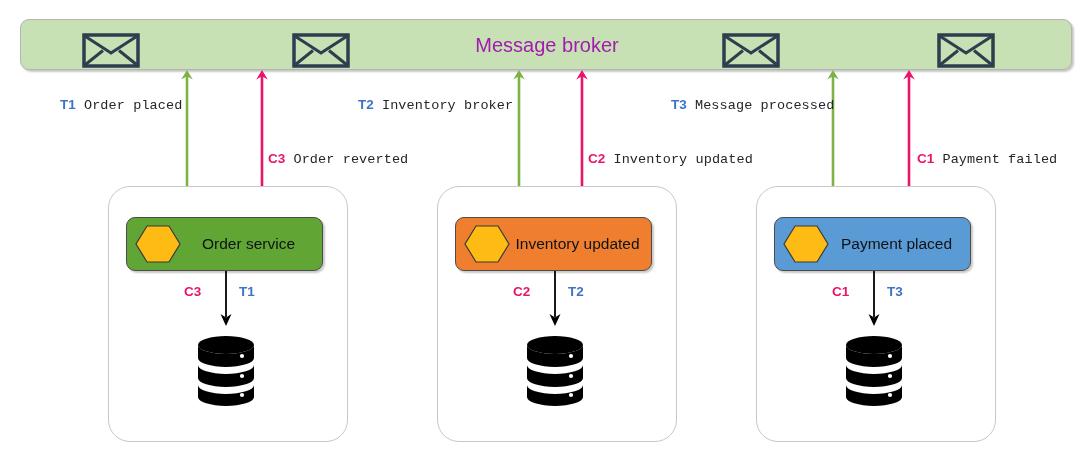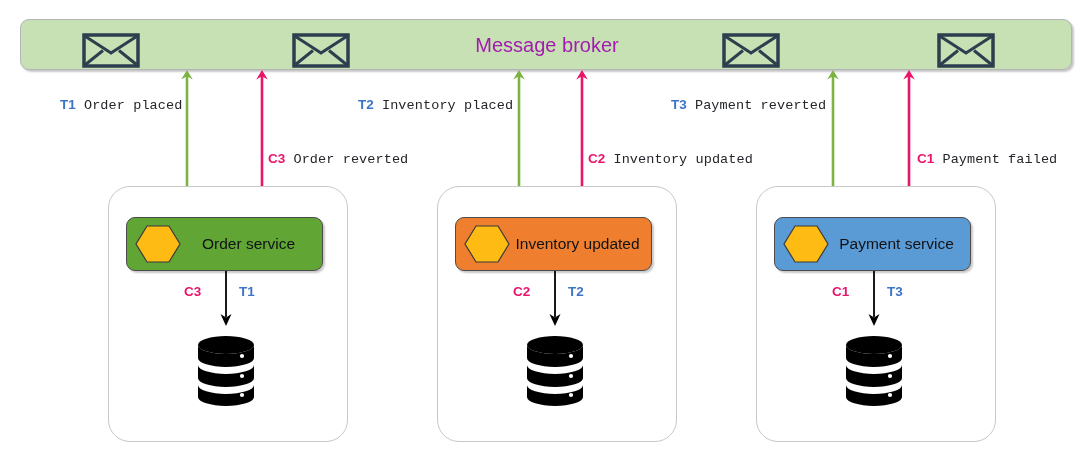--- a/index.html
+++ b/index.html
@@ -205,35 +205,35 @@
           <path d="M8 0 L2.2 9.5 L8 6.2 L13.8 9.5 Z" fill="#e8156b"></path>
         </svg>
       </div>
       <div class="flow-label" style="left: 268px; top: 151px;"><span class="tag c">C3</span><span> Order reverted</span></div>
       <div class="up-arrow" style="left: 511px; top: 70px; height: 116px;">
         <svg width="16" height="116" viewBox="0 0 16 116">
           <line x1="8" y1="116" x2="8" y2="3" stroke="#7cb342" stroke-width="2.6"></line>
           <path d="M8 0 L2.2 9.5 L8 6.2 L13.8 9.5 Z" fill="#7cb342"></path>
         </svg>
       </div>
-      <div class="flow-label" style="left: 358px; top: 97px;"><span class="tag t">T2</span><span> Inventory placed</span></div>
+      <div class="flow-label" style="left: 358px; top: 97px;"><span class="tag t">T2</span><span> Inventory broker</span></div>
       <div class="up-arrow" style="left: 574px; top: 70px; height: 116px;">
         <svg width="16" height="116" viewBox="0 0 16 116">
           <line x1="8" y1="116" x2="8" y2="3" stroke="#e8156b" stroke-width="2.6"></line>
           <path d="M8 0 L2.2 9.5 L8 6.2 L13.8 9.5 Z" fill="#e8156b"></path>
         </svg>
       </div>
       <div class="flow-label" style="left: 588px; top: 151px;"><span class="tag c">C2</span><span> Inventory updated</span></div>
       <div class="up-arrow" style="left: 825px; top: 70px; height: 116px;">
         <svg width="16" height="116" viewBox="0 0 16 116">
           <line x1="8" y1="116" x2="8" y2="3" stroke="#7cb342" stroke-width="2.6"></line>
           <path d="M8 0 L2.2 9.5 L8 6.2 L13.8 9.5 Z" fill="#7cb342"></path>
         </svg>
       </div>
-      <div class="flow-label" style="left: 671px; top: 97px;"><span class="tag t">T3</span><span> Payment reverted</span></div>
+      <div class="flow-label" style="left: 671px; top: 97px;"><span class="tag t">T3</span><span> Message processed</span></div>
       <div class="up-arrow" style="left: 901px; top: 70px; height: 116px;">
         <svg width="16" height="116" viewBox="0 0 16 116">
           <line x1="8" y1="116" x2="8" y2="3" stroke="#e8156b" stroke-width="2.6"></line>
           <path d="M8 0 L2.2 9.5 L8 6.2 L13.8 9.5 Z" fill="#e8156b"></path>
         </svg>
       </div>
       <div class="flow-label" style="left: 917px; top: 151px;"><span class="tag c">C1</span><span> Payment failed</span></div>
     </div>
 
   <div id="services-host">
@@ -299,21 +299,21 @@
           </svg>
         </div>
       </div>
       <div class="svc-card" style="left: 756px; top: 186px;">
         <div class="svc-chip" style="background: rgb(91, 155, 213);">
           <span class="hex">
             <svg width="46" height="40" viewBox="0 0 46 40">
               <polygon points="12,2 34,2 45,20 34,38 12,38 1,20" fill="#fdbb13" stroke="#3a3a3a" stroke-width="1.2"></polygon>
             </svg>
           </span>
-          <span class="svc-name">Payment service</span>
+          <span class="svc-name">Payment placed</span>
         </div>
         <div class="down-arrow">
           <svg width="14" height="56" viewBox="0 0 14 56">
             <line x1="7" y1="0" x2="7" y2="46" stroke="#000000" stroke-width="1.8"></line>
             <path d="M7 55 L1.5 43 L7 46.5 L12.5 43 Z" fill="#000000"></path>
           </svg>
         </div>
         <div class="db-label c">C1</div>
         <div class="db-label t">T3</div>
         <div class="db-icon">

